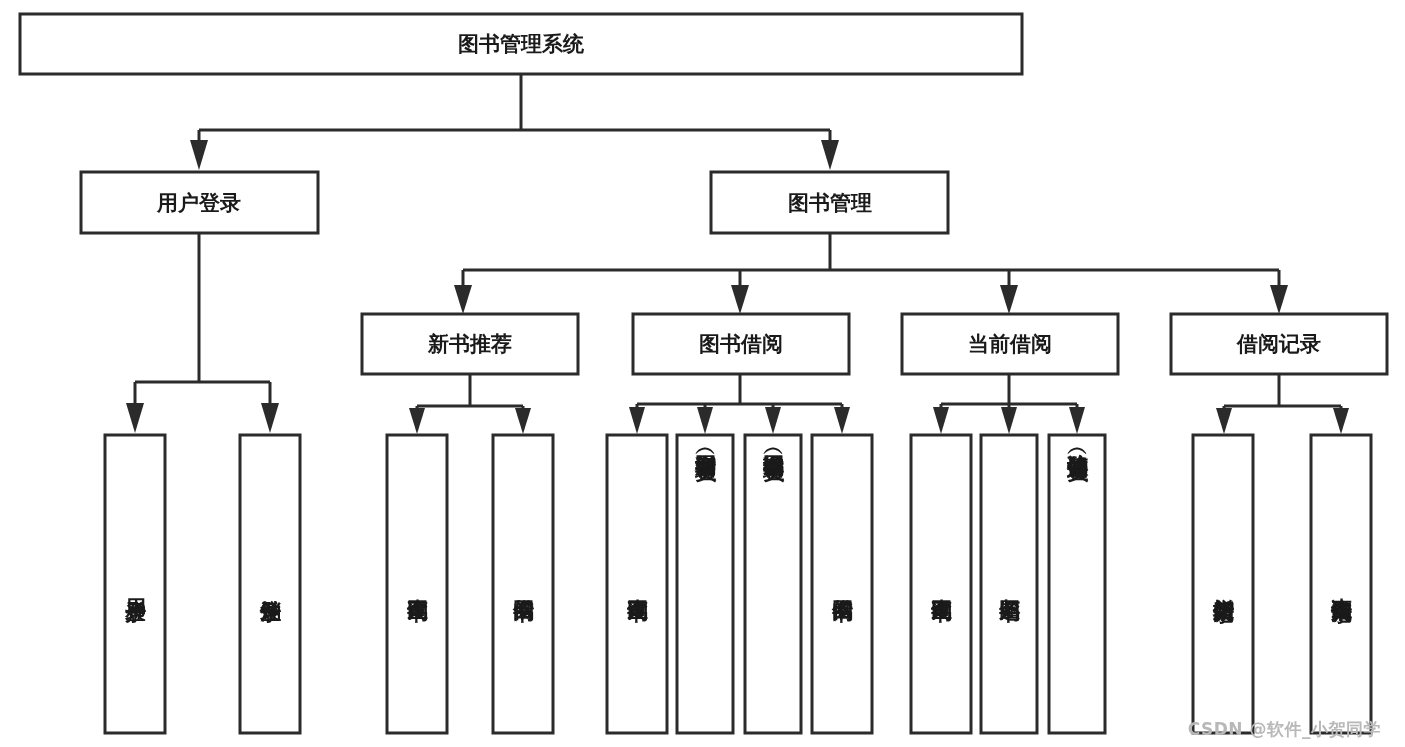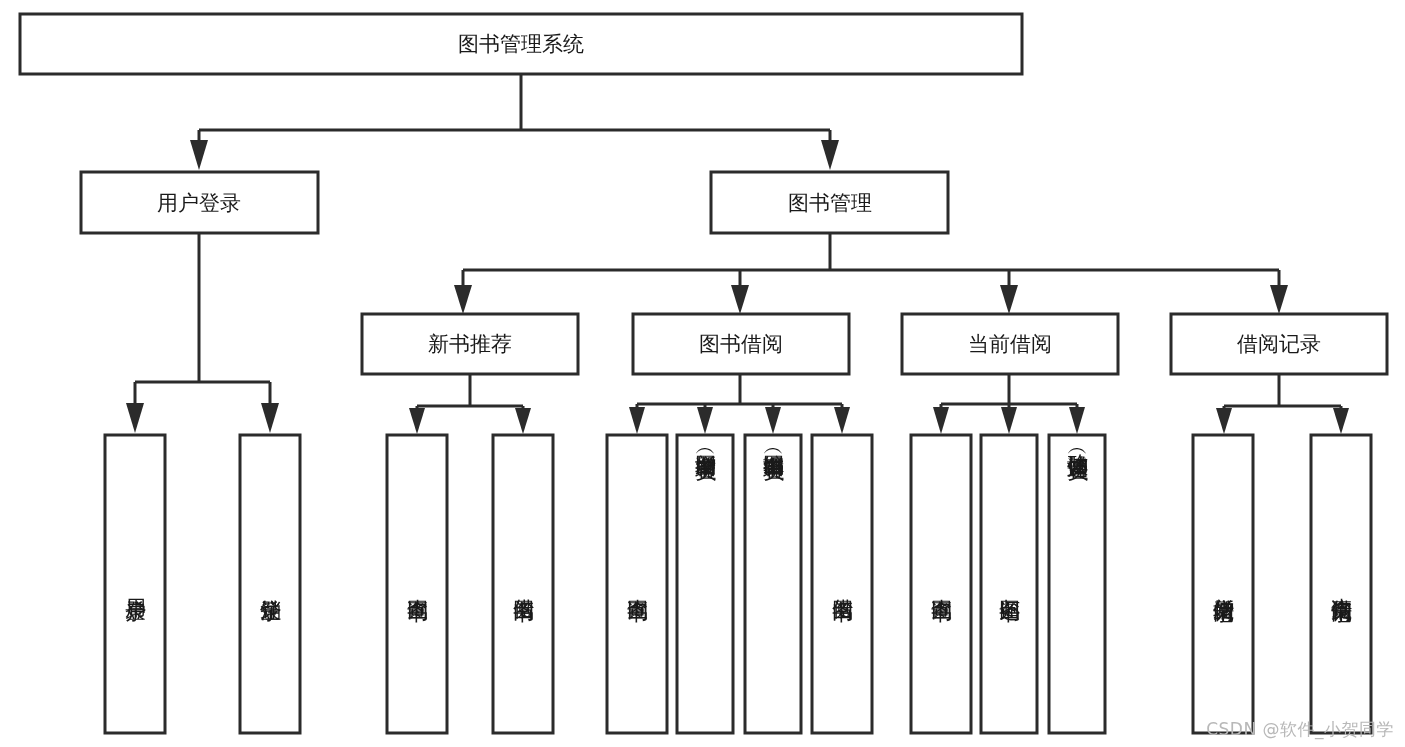--- a/index.html
+++ b/index.html
@@ -12,20 +12,21 @@
     width: 1405px;
     height: 747px;
     overflow: hidden;
     font-family: "DejaVu Sans", "Liberation Sans", sans-serif;
   }
   #diagram-root {
     position: relative;
     width: 1405px;
     height: 747px;
     background: #ffffff;
+    font-weight: bold;
   }
   svg#diagram-svg {
     position: absolute;
     left: 0;
     top: 0;
     width: 1405px;
     height: 747px;
     display: block;
   }
   .node-rect {
@@ -63,21 +64,21 @@
     font-family: "DejaVu Sans", "Liberation Sans", sans-serif;
     font-size: 21px;
     line-height: 1.12;
     color: #1a1a1a;
     letter-spacing: 1px;
     white-space: nowrap;
     text-align: center;
   }
   .watermark {
     position: absolute;
-    right: 11px;
+    right: 24px;
     bottom: 6px;
     font-family: "DejaVu Sans", "Liberation Sans", sans-serif;
     font-size: 17px;
     color: #b8b8b8;
     letter-spacing: 0.5px;
     white-space: nowrap;
     pointer-events: none;
   }
 </style>
 </head>

